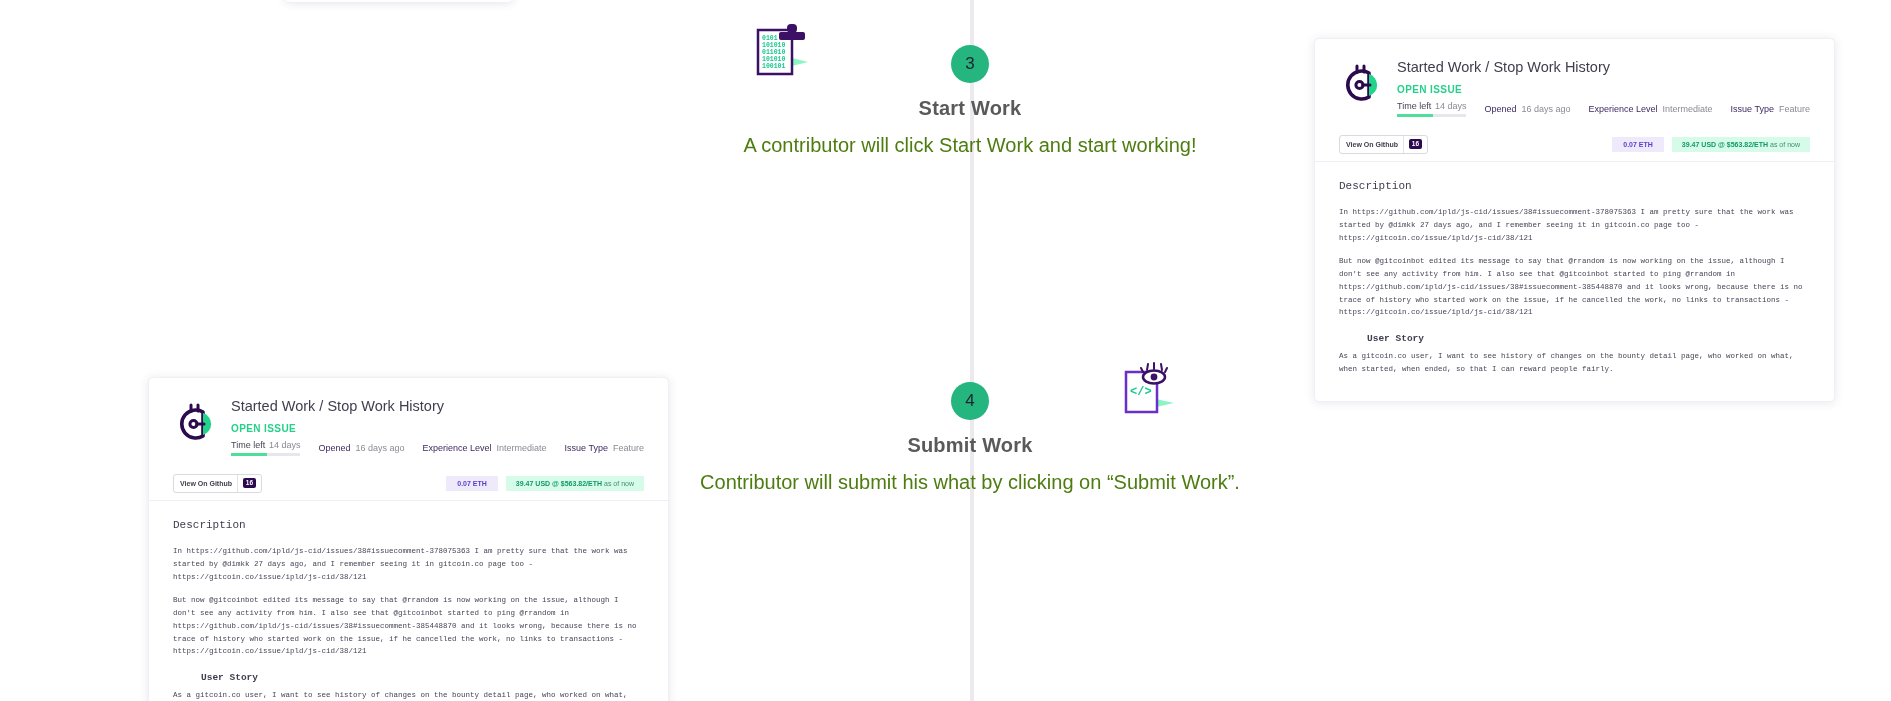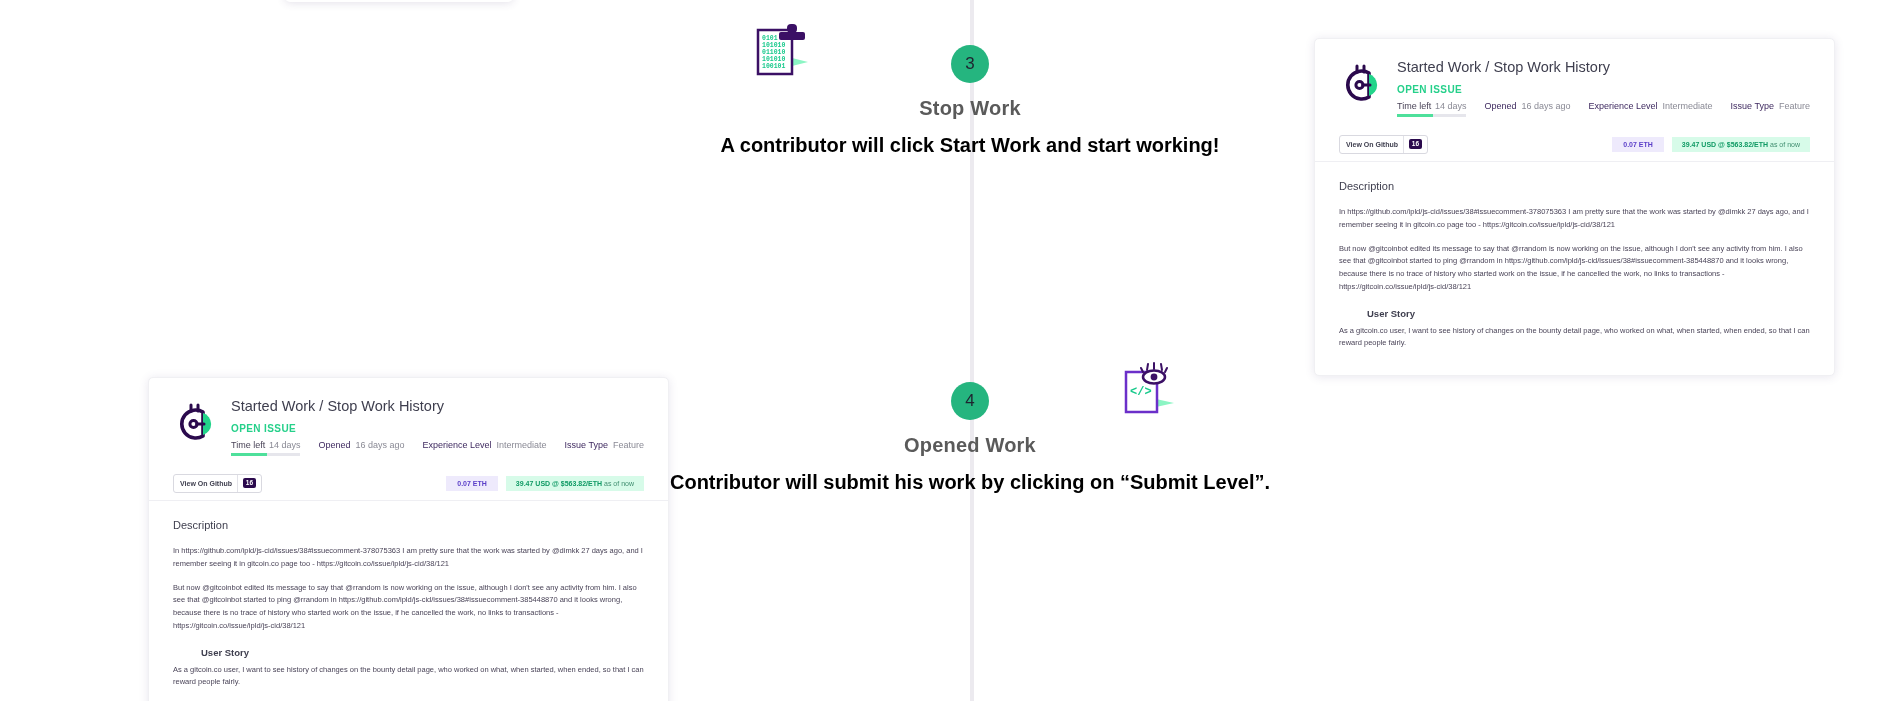--- a/index.html
+++ b/index.html
@@ -46,22 +46,22 @@
   .step-title {
     margin-top: 14px;
     font-size: 20px;
     font-weight: bold;
     color: #5a5a5a;
     letter-spacing: .2px;
   }
   .step-desc {
     margin-top: 14px;
     font-size: 20px;
-    color: #000000;
-    font-weight: bold;
+    color: #4d7c0f;
+    font-weight: normal;
   }
 
   
   .card {
     position: absolute;
     background: #ffffff;
     border: 1px solid #f0f0f3;
     border-radius: 5px;
     box-shadow: 0 1px 10px rgba(80,60,120,.13);
     box-sizing: border-box;
@@ -80,21 +80,21 @@
     white-space: nowrap;
   }
   .open-issue {
     color: #25d08a;
     letter-spacing: .4px;
     margin-bottom: 6px;
     font-weight: bold;
   }
   .meta-row {
     display: flex;
-    align-items: flex-start;
+    align-items: center;
     white-space: nowrap;
   }
   .meta-block { margin-right: 18px; }
   .meta-timeleft-row { display: flex; justify-content: space-between; }
   .meta-k { color: #3f2a60; font-weight: normal; }
   .meta-v { color: #8a8a95; margin-left: 5px; }
   .time-bar {
     height: 3px;
     background: #e6e6ec;
     margin-top: 3px;
@@ -143,21 +143,21 @@
     text-align: center;
   }
   .badge-usd {
     background: #d7fbe9;
     color: #0f9a64;
     font-weight: bold;
     text-align: center;
   }
   .badge-usd .dim { color: #3f8d6f; font-weight: normal; }
 
-  .card-body { padding: 8px 24px 14px 24px; }
+  .card-body { padding: 8px 24px 14px 24px; font-family: Liberation Mono, monospace; }
   .section-h { color: #3e3e4e; margin: 10px 0 14px 0; }
   .body-p { color: #4a4458; margin: 0 0 11px 0; }
   .section-h2 { color: #3e3e4e; font-weight: bold; margin: 14px 0 6px 0; padding-left: 28px; }
 
   
   .illus { position: absolute; }
 
   
   .top-partial {
     position: absolute;
@@ -172,21 +172,21 @@
 </style>
 </head>
 <body>
 
 <div class="top-partial"></div>
 
 <div class="timeline-line"></div>
 
 <div class="step" style="left:620px; top:45px;">
   <div class="step-bullet">3</div>
-  <div class="step-title">Stop Work</div>
+  <div class="step-title">Start Work</div>
   <div class="step-desc">A contributor will click Start Work and start working!</div>
 </div>
 
 <div class="illus" style="left:752px; top:18px;">
   <svg width="56" height="62" viewBox="0 0 56 62">
     <polygon points="40,48 56,44 40,40" fill="#8cf5c4"></polygon>
     <rect x="6" y="12" width="34" height="44" fill="#fff" stroke="#3b1065" stroke-width="2.5"></rect>
     <g fill="#17c98b" font-family="'Liberation Mono', monospace" font-size="6.5" font-weight="bold">
       <text x="10" y="22">0101</text>
       <text x="10" y="29">101010</text>
@@ -194,22 +194,22 @@
       <text x="10" y="43">101010</text>
       <text x="10" y="50">100101</text>
     </g>
     <rect x="27" y="14" width="26" height="8" rx="2" fill="#3b1065"></rect>
     <rect x="35" y="6" width="10" height="9" rx="4" fill="#3b1065"></rect>
   </svg>
 </div>
 
 <div class="step" style="left:620px; top:382px;">
   <div class="step-bullet">4</div>
-  <div class="step-title">Opened Work</div>
-  <div class="step-desc">Contributor will submit his work by clicking on “Submit Level”.</div>
+  <div class="step-title">Submit Work</div>
+  <div class="step-desc">Contributor will submit his what by clicking on “Submit Work”.</div>
 </div>
 
 <div class="illus" style="left:1118px; top:360px;">
   <svg width="62" height="60" viewBox="0 0 62 60">
     <polygon points="38,47 56,43 38,39" fill="#8cf5c4"></polygon>
     <rect x="8" y="12" width="31" height="40" fill="#fff" stroke="#6b2fc9" stroke-width="2.5"></rect>
     <text x="12" y="35" fill="#17c98b" font-family="'Liberation Mono', monospace" font-size="12" font-weight="bold">&lt;/&gt;</text>
     <g stroke="#3b1065" stroke-width="2" stroke-linecap="round">
       <line x1="30" y1="4" x2="29" y2="10"></line>
       <line x1="36" y1="3" x2="36" y2="9"></line>

